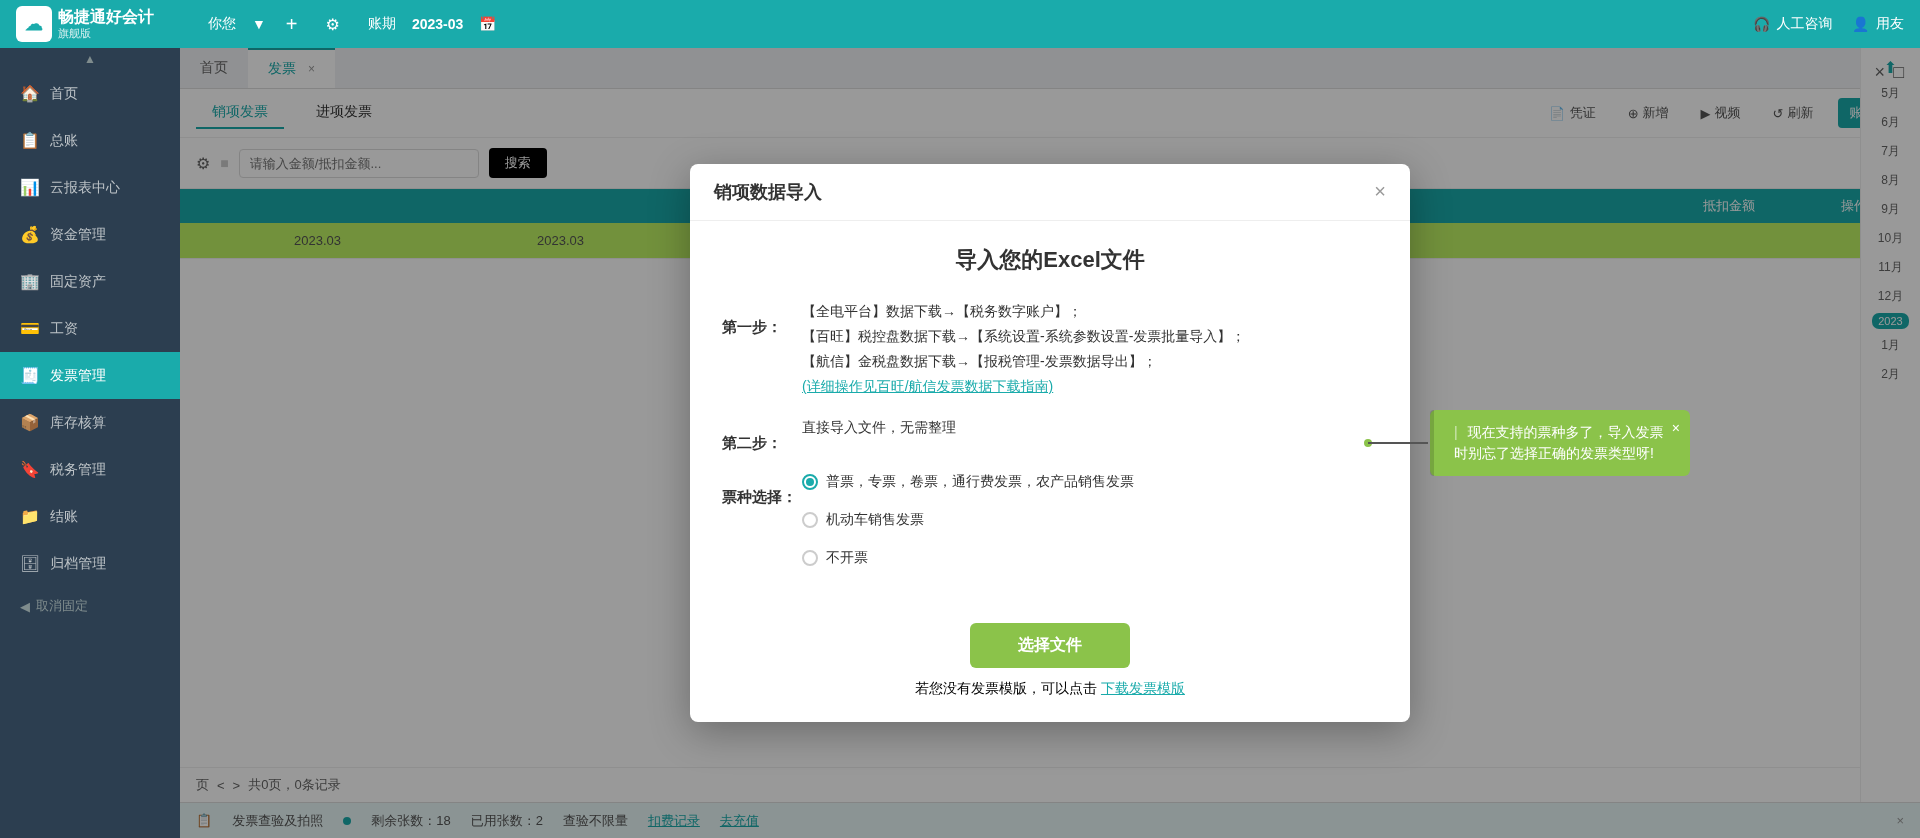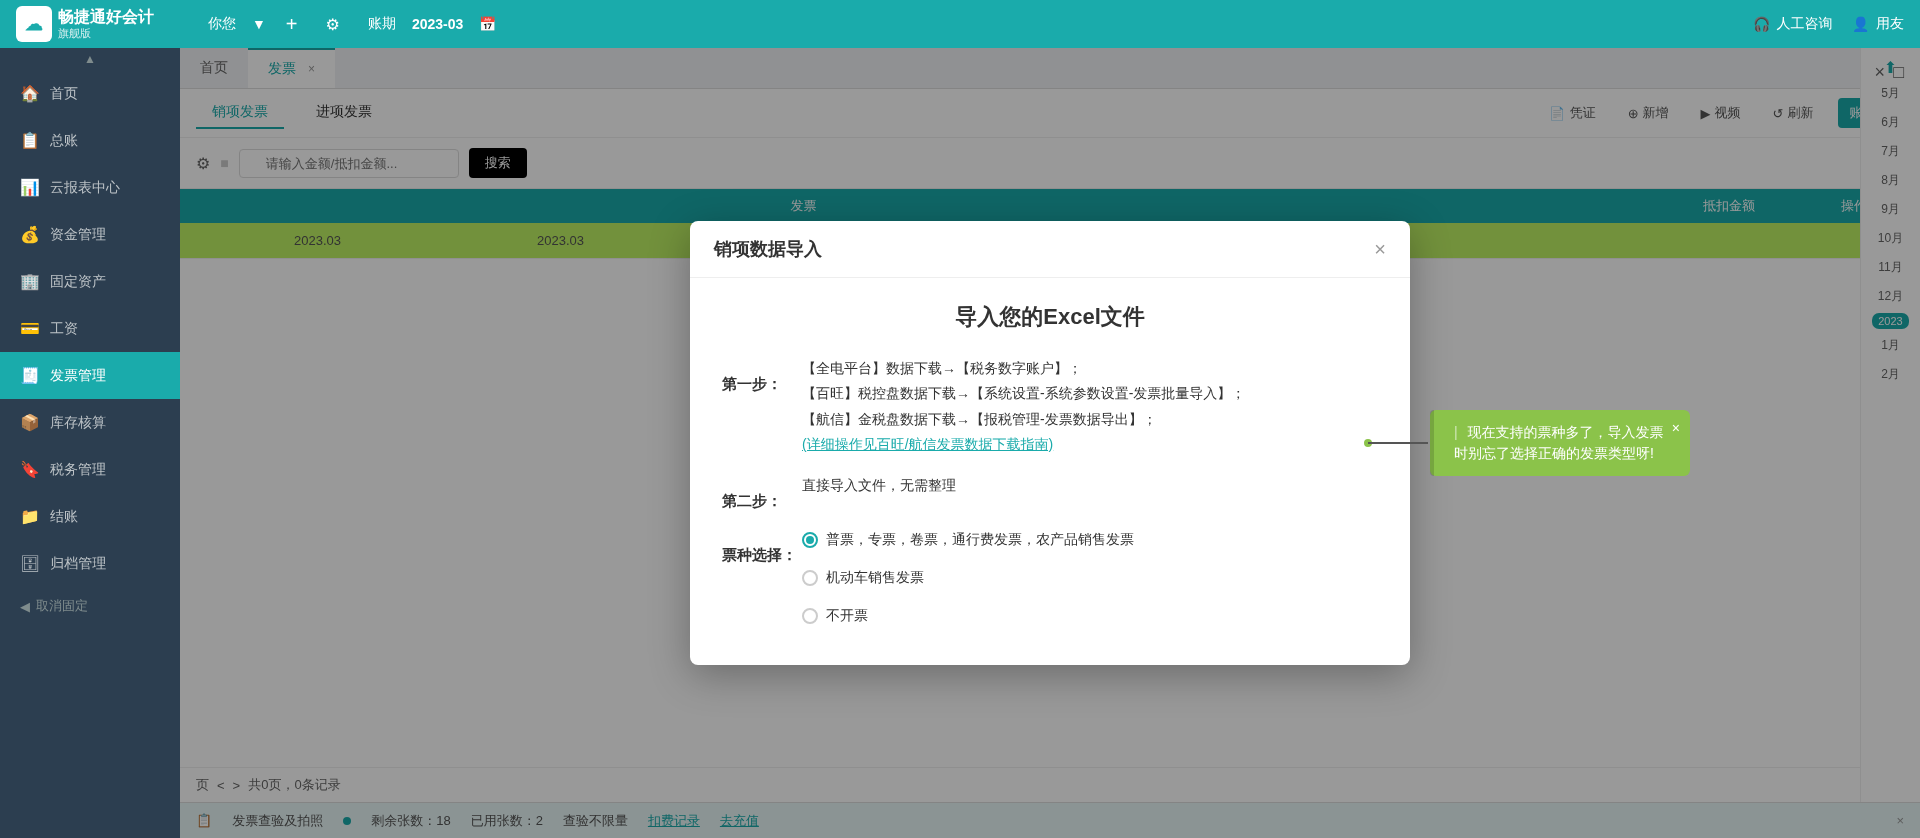--- a/index.html
+++ b/index.html
@@ -48,21 +48,21 @@
     
     .toolbar { display: flex; align-items: center; padding: 8px 16px; background: white; border-bottom: 1px solid #eee; gap: 16px; }
     .toolbar-tab { padding: 6px 16px; cursor: pointer; color: #333; border-bottom: 2px solid transparent; font-size: 14px; }
     .toolbar-tab.active { color: #1aabab; border-bottom-color: #1aabab; }
     .toolbar-divider { flex: 1; }
     .toolbar-btn { display: flex; align-items: center; gap: 4px; color: #555; cursor: pointer; font-size: 13px; padding: 4px 8px; }
     .toolbar-btn.primary { background: #1aabab; color: white; border-radius: 4px; padding: 6px 12px; }
 
     
     .filter-bar { display: flex; align-items: center; padding: 10px 16px; background: white; gap: 10px; border-bottom: 1px solid #eee; }
-    .filter-input { border: 1px solid #ddd; border-radius: 4px; padding: 6px 26px; font-size: 13px; color: #999; width: 220px; }
+    .filter-input { border: 1px solid #ddd; border-radius: 4px; padding: 6px 10px; font-size: 13px; color: #999; width: 240px; }
     .filter-btn { background: #000000; color: white; border: none; border-radius: 4px; padding: 6px 16px; cursor: pointer; font-size: 13px; }
     .filter-gear { color: #666; cursor: pointer; font-size: 16px; }
 
     
     .table-header { display: flex; align-items: center; padding: 8px 16px; background: #1aabab; color: white; font-size: 13px; }
     .table-header-cell { flex: 1; text-align: center; }
     .table-header-ops { width: 100px; text-align: center; }
     .table-header-deduction { width: 150px; text-align: center; }
 
     
@@ -347,20 +347,27 @@
                 <span>机动车销售发票</span>
               </div>
               <div class="radio-item">
                 <div class="radio-circle"></div>
                 <span>不开票</span>
               </div>
             </div>
           </div>
         </div>
 
+        <div class="modal-footer">
+          <button class="select-file-btn">选择文件</button>
+          <div>
+            <span>若您没有发票模版，可以点击</span>
+            <span class="step-link">下载发票模版</span>
+          </div>
+        </div>
 
         <div class="tooltip-box" style="right: -280px; top: 50%; transform: translateY(-50%); position: absolute;">
           <div class="tooltip-bar"></div>
           <span class="tooltip-close">×</span>
           <div style="padding-left: 8px;">
             <span style="color: rgba(255,255,255,0.6); margin-right:6px;">|</span>
             <span>现在支持的票种多了，导入发票时别忘了选择正确的发票类型呀!</span>
           </div>
           <div class="tooltip-dot"></div>
           <div class="tooltip-line"></div>

